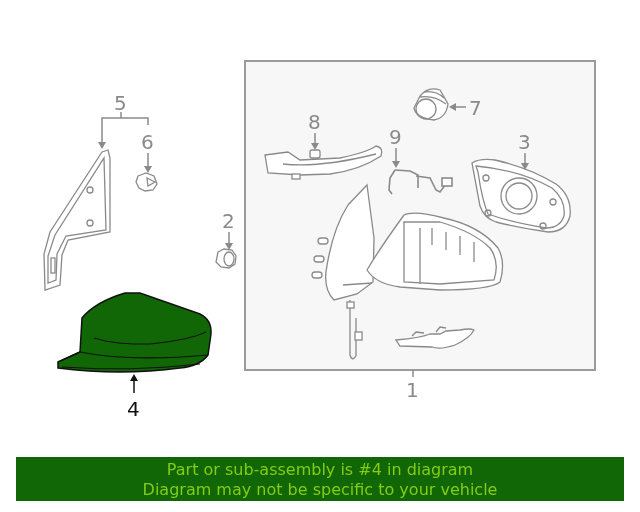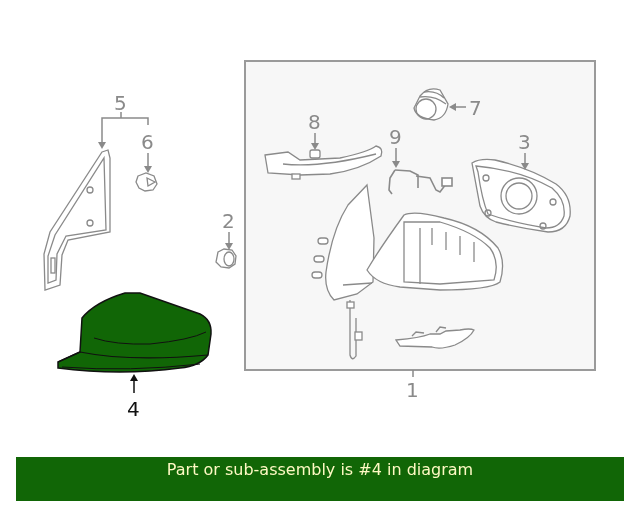--- a/index.html
+++ b/index.html
@@ -1,21 +1,21 @@
 <!DOCTYPE html>
 <html><head>
 <meta charset="utf-8">
 <style>
   html, body { margin:0; padding:0; background:#ffffff; }
   body { width:640px; height:512px; position:relative; overflow:hidden; font-family:"DejaVu Sans", sans-serif; }
   #diagram { position:absolute; left:0; top:0; width:640px; height:512px; }
   .lbl { font-family:"DejaVu Sans", sans-serif; font-size:20px; fill:#8a8a8a; }
   .lbl-active { font-family:"DejaVu Sans", sans-serif; font-size:20px; fill:#111111; }
   .banner { position:absolute; left:16px; top:457px; width:608px; height:44px; background:#116606;
-            color:#fef9c3; font-family:"DejaVu Sans", sans-serif; font-size:16px; line-height:20px;
+            color:#84cc16; font-family:"DejaVu Sans", sans-serif; font-size:16px; line-height:20px;
             text-align:center; padding-top:3px; box-sizing:border-box; }
   .banner div { white-space:nowrap; }
 </style>
 </head>
 <body>
 
 <svg id="diagram" viewBox="0 0 640 512" xmlns="http://www.w3.org/2000/svg">
 
   <g>
     <rect x="245" y="61" width="350" height="309" fill="#f7f7f7" stroke="#9a9a9a" stroke-width="2"></rect>
@@ -141,13 +141,14 @@
 
   <g fill="#ffffff" stroke="#8a8a8a" stroke-width="1.3">
     <path d="M396 340 Q420 338 430 334 L440 334 L446 331 L460 330 Q470 328 474 330 Q470 338 455 345 Q440 350 432 347 L400 346 Z"></path>
     <path d="M412 336 L416 332 L424 333" fill="none"></path>
     <path d="M436 332 L440 327 L446 328" fill="none"></path>
   </g>
 </svg>
 
 <div class="banner">
   <div>Part or sub-assembly is #4 in diagram</div>
+  <div>Diagram may not be specific to your vehicle</div>
 </div>
 
 </body></html>

